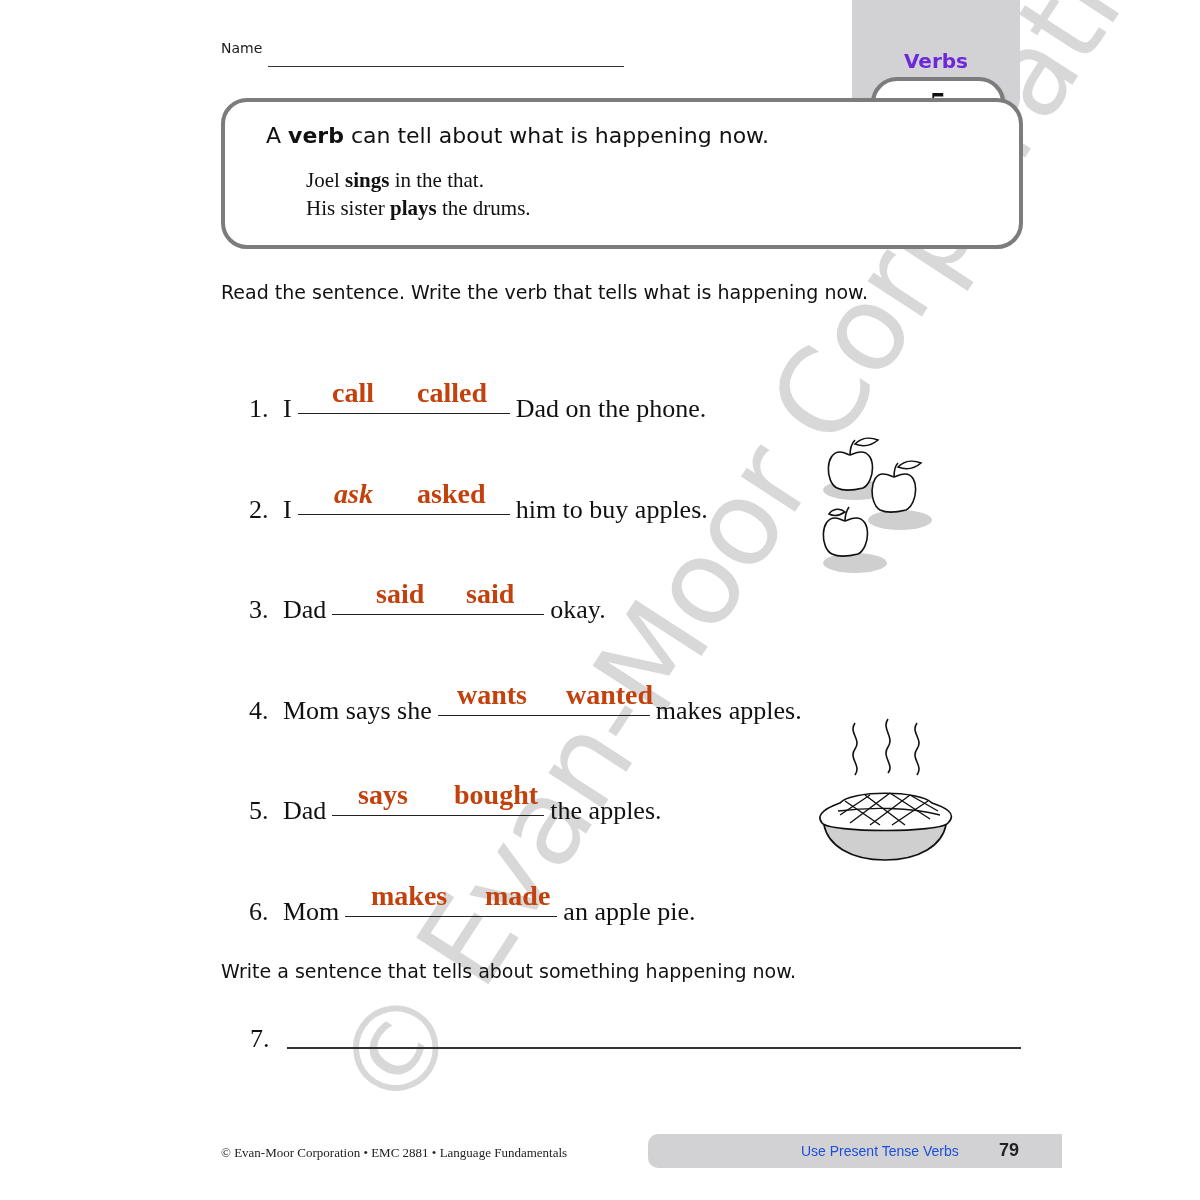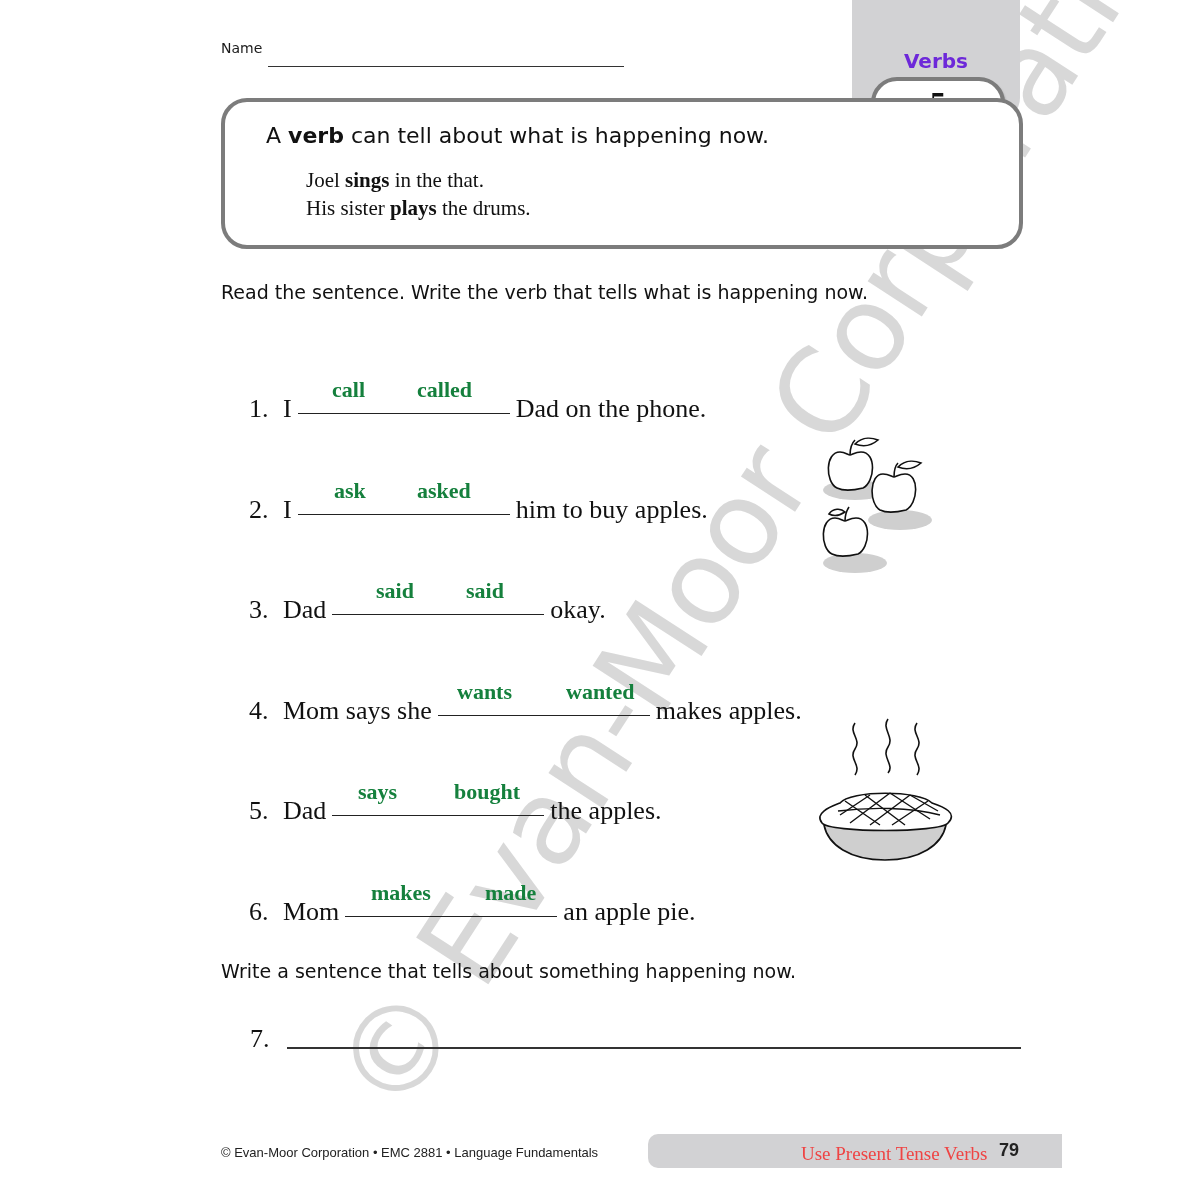--- a/index.html
+++ b/index.html
@@ -24,29 +24,29 @@
               border:4px solid #7c7c7c; border-radius:26px; background:#fff; }
   .rule-main { position:absolute; left:266px; top:123px; font-family:"DejaVu Sans", sans-serif; font-size:22px; color:#111; }
   .rule-ex { position:absolute; left:306px; font-family:"Liberation Serif", serif; font-size:21px; color:#111; }
 
   .directions { position:absolute; left:221px; font-family:"DejaVu Sans", sans-serif; font-size:19px; color:#111; }
 
   
   .item { position:absolute; left:249px; font-family:"Liberation Serif", serif; font-size:26px; color:#111; white-space:nowrap;margin-top:48px; }
   .item .num { display:inline-block; width:34px; }
   .blank { display:inline-block; border-bottom:1.5px solid #222; height:0; vertical-align:baseline; margin:0 6px 0 6px; position:relative; top:-3px; }
-  .choice { position:absolute; font-family:"Liberation Serif", serif; font-weight:bold; font-size:22px; color:#15803d; }
+  .choice { position:absolute; font-family:"Liberation Serif", serif; font-weight:bold; font-size:28px; color:#c2410c; }
 
   .write-line { position:absolute; left:287px; top:1047px; width:734px; border-bottom:2px solid #333; }
   .num7 { position:absolute; left:250px; top:1024px; font-family:"Liberation Serif", serif; font-size:26px; color:#111; }
 
   
-  .footer-left { position:absolute; left:221px; top:1145px; font-family:Liberation Sans, sans-serif; font-size:13px; color:#222; }
+  .footer-left { position:absolute; left:221px; top:1145px; font-family:Liberation Serif, serif; font-size:13px; color:#222; }
   .footer-bar { position:absolute; left:648px; top:1134px; width:414px; height:34px; background:#d2d2d4; border-radius:10px 0 0 10px; }
-  .footer-topic { position:absolute; left:801px; top:1143px; font-family:Liberation Serif, serif; font-size:19px; color:#ef4444; }
+  .footer-topic { position:absolute; left:801px; top:1143px; font-family:Liberation Sans, sans-serif; font-size:14px; color:#1d4ed8; }
   .footer-page { position:absolute; left:999px; top:1140px; font-family:"Liberation Sans", sans-serif; font-weight:bold; font-size:18px; color:#222; }
 
   
   .watermark { position:absolute; left:110px; top:560px; width:1120px; text-align:center;
      font-family:"DejaVu Sans", sans-serif; font-size:118px; color:rgba(190,190,190,0.6);
      transform:rotate(-57deg); transform-origin:center center; white-space:nowrap; pointer-events:none; letter-spacing:-2px; }
 </style>
 </head>
 <body>
 
@@ -64,21 +64,21 @@
 <div class="rule-ex" style="top:168px;"><span>Joel </span><b>sings</b><span> in the that.</span></div>
 <div class="rule-ex" style="top:196px;"><span>His sister </span><b>plays</b><span> the drums.</span></div>
 
 <div class="directions" style="top:281px;">Read the sentence. Write the verb that tells what is happening now.</div>
 
 <div class="item" style="top:346px;"><span class="num">1.</span><span>I</span><span class="blank" style="width:212px;"></span><span>Dad on the phone.</span></div>
 <div class="choice" style="left:332px;top:377px;">call</div>
 <div class="choice" style="left:417px;top:377px;">called</div>
 
 <div class="item" style="top:447px;"><span class="num">2.</span><span>I</span><span class="blank" style="width:212px;"></span><span>him to buy apples.</span></div>
-<div class="choice" style="left:334px;top:478px;">ask</div>
+<div class="choice" style="left:334px;top:478px;font-style:italic;">ask</div>
 <div class="choice" style="left:417px;top:478px;">asked</div>
 
 <div class="item" style="top:547px;"><span class="num">3.</span><span>Dad</span><span class="blank" style="width:212px;"></span><span>okay.</span></div>
 <div class="choice" style="left:376px;top:578px;">said</div>
 <div class="choice" style="left:466px;top:578px;">said</div>
 
 <div class="item" style="top:648px;"><span class="num">4.</span><span>Mom says she</span><span class="blank" style="width:212px;"></span><span>makes apples.</span></div>
 <div class="choice" style="left:457px;top:679px;">wants</div>
 <div class="choice" style="left:566px;top:679px;">wanted</div>
 

